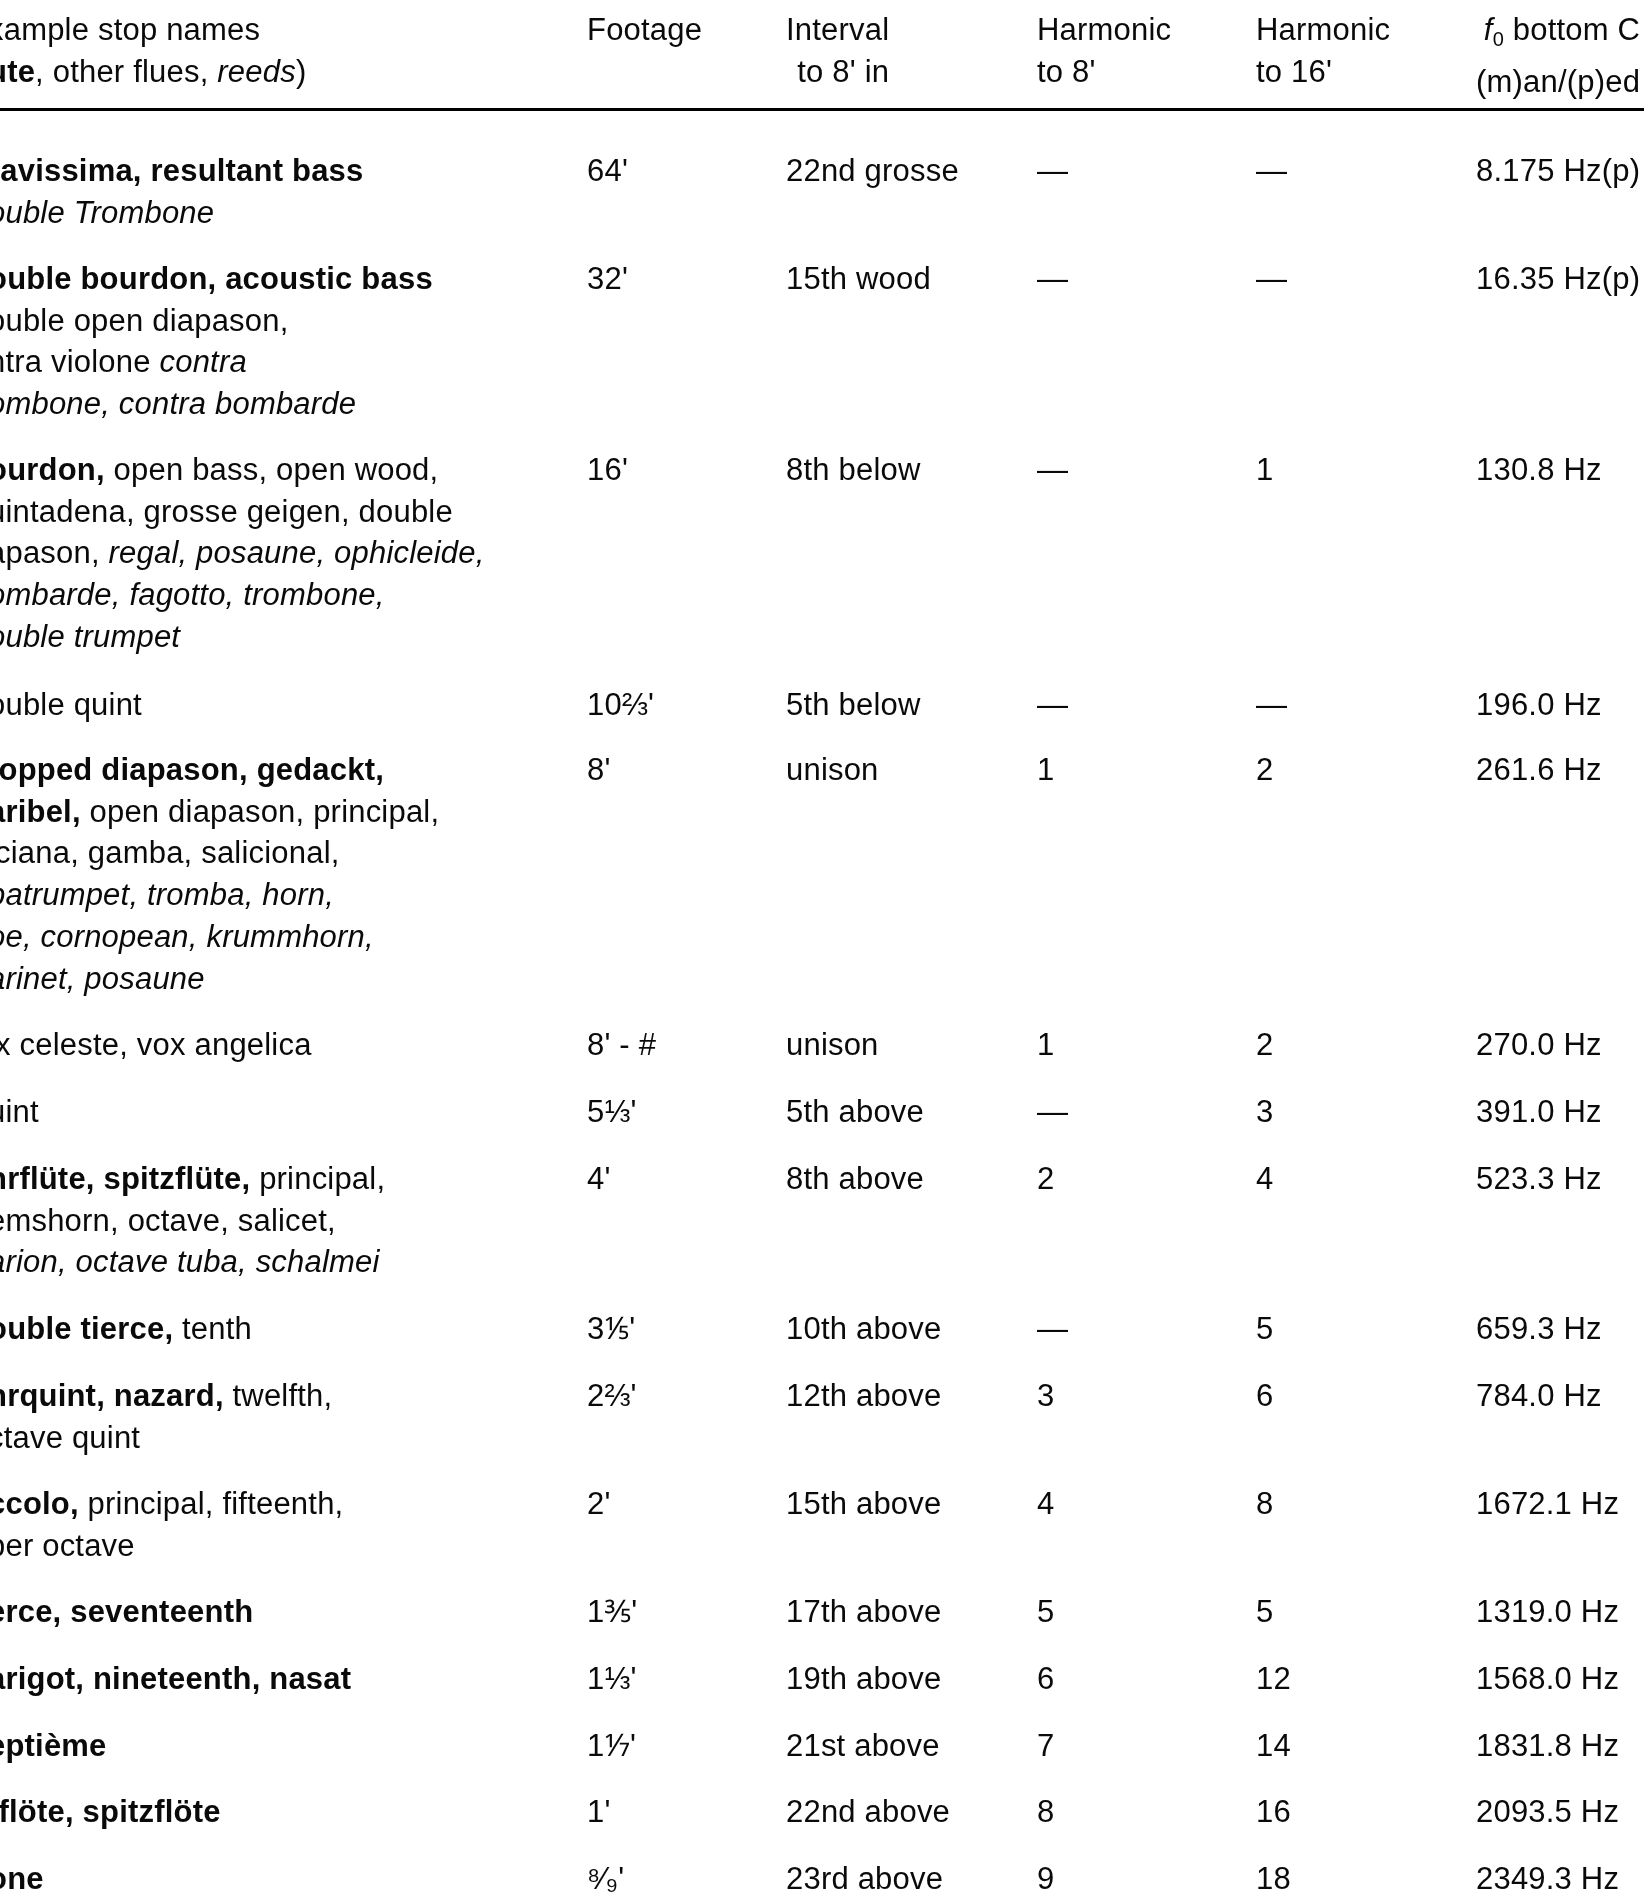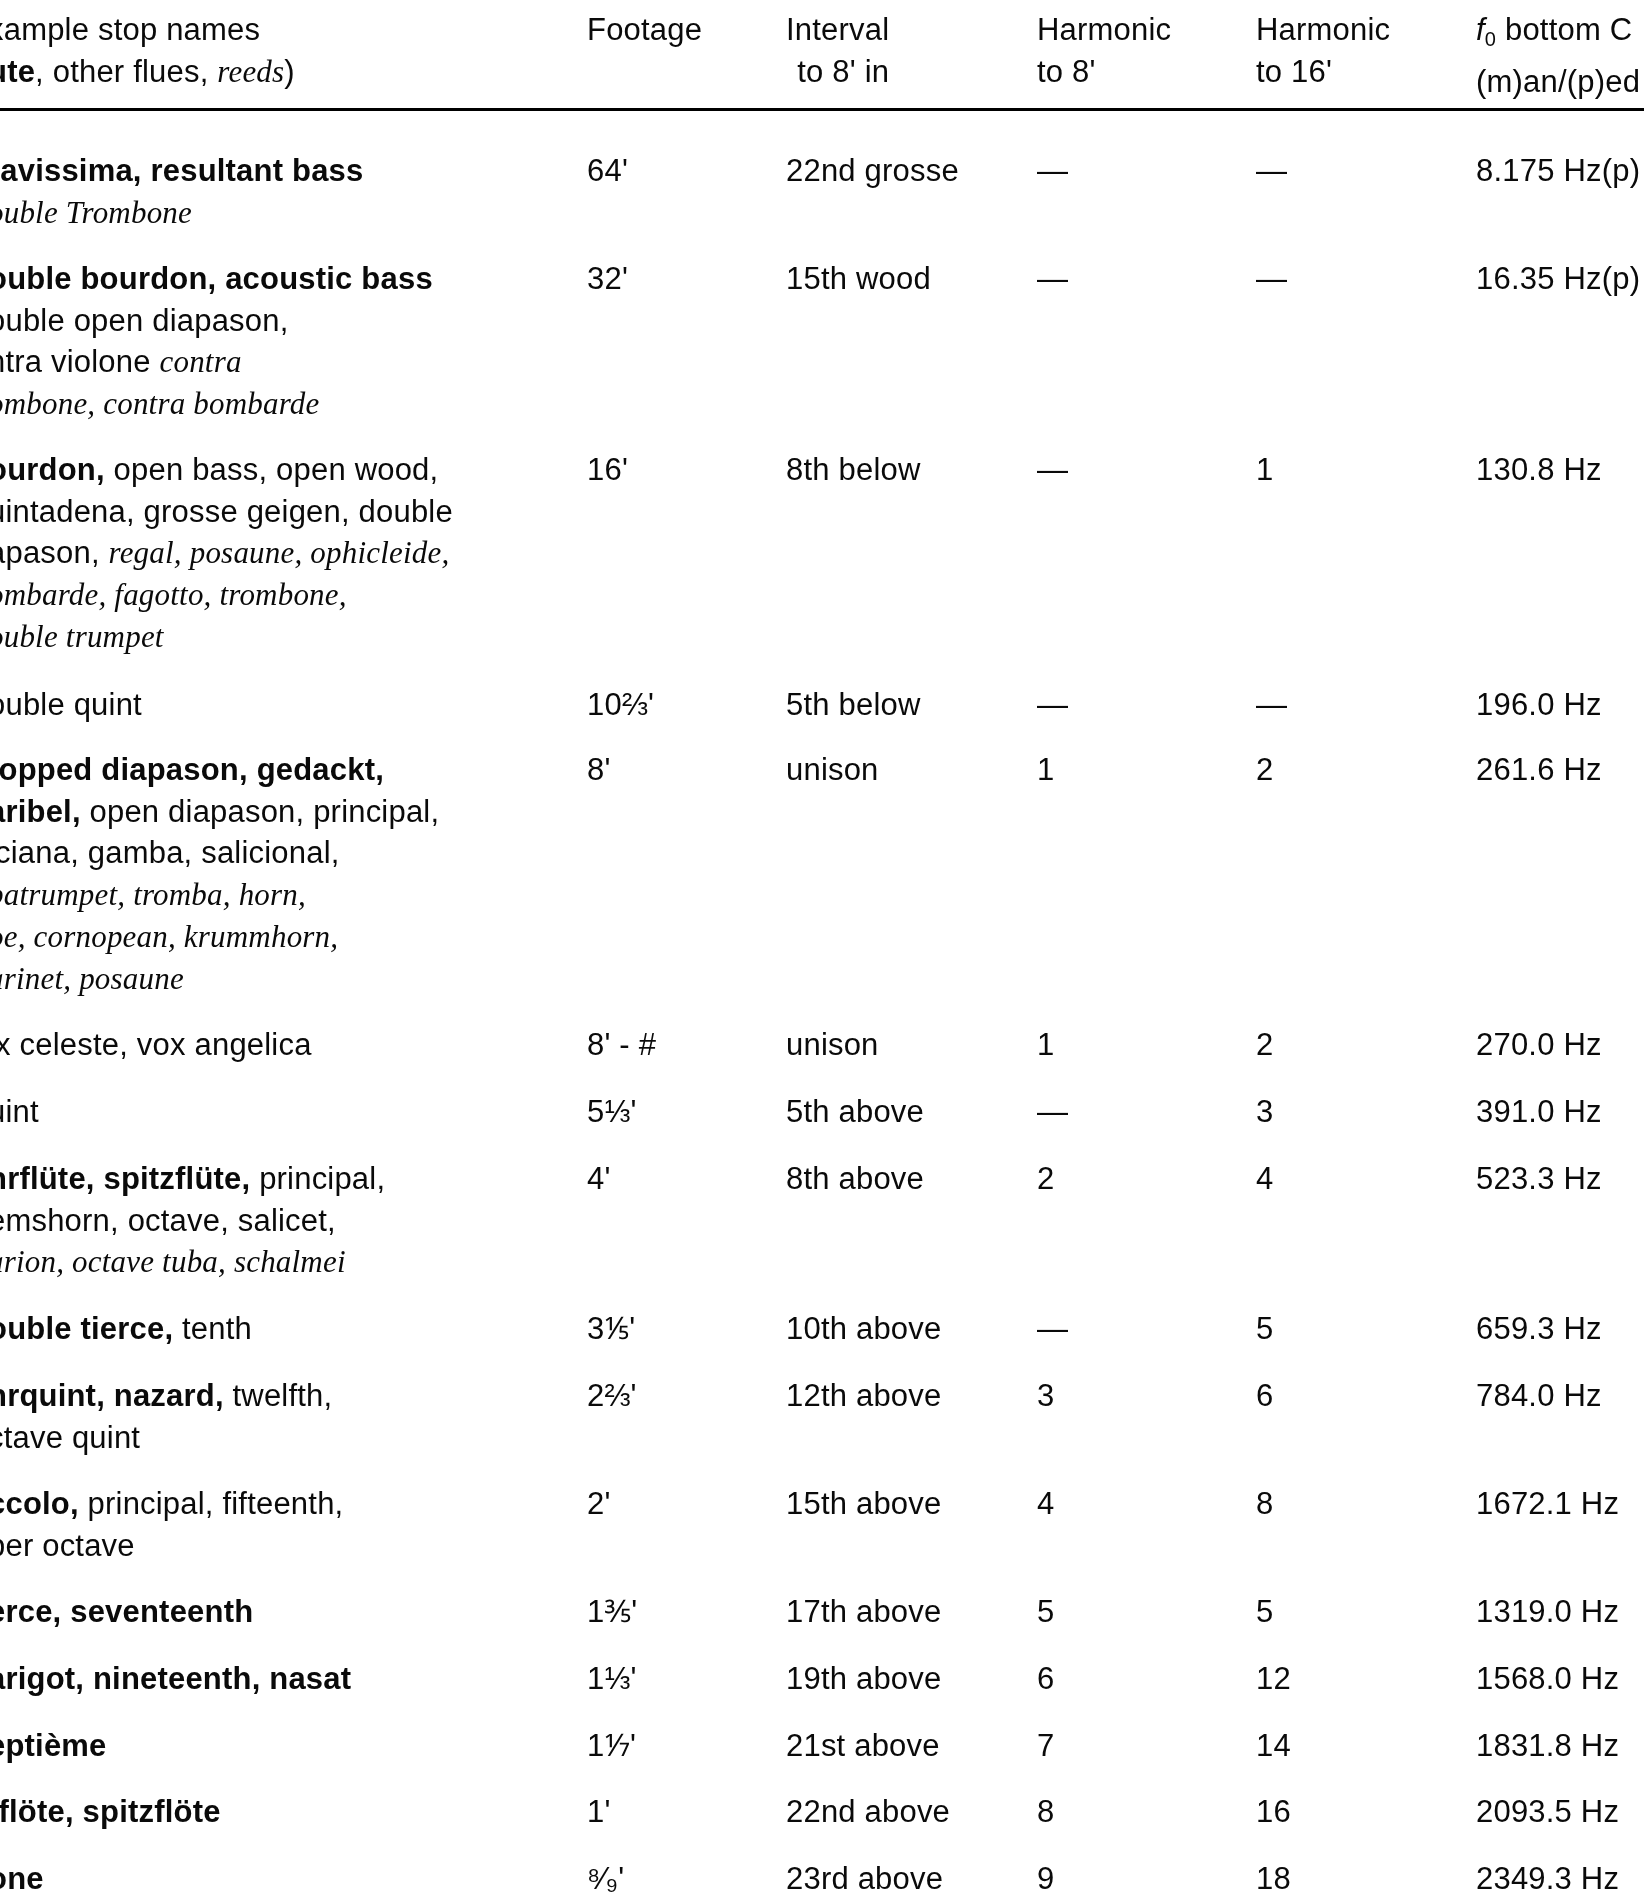--- a/index.html
+++ b/index.html
@@ -8,23 +8,23 @@
   .tbl { position:absolute; left:0; top:0; width:1644px; height:1894px; }
   .hdr { position:absolute; top:9px; font-size:31px; line-height:41.5px; white-space:nowrap; letter-spacing:0.2px; }
   .rule { position:absolute; left:0; top:108px; width:1644px; height:3px; background:#000; }
   .row { position:absolute; left:0; width:1644px; }
   .cell { position:absolute; top:0; font-size:31px; line-height:41.7px; white-space:nowrap; letter-spacing:0.2px; }
   .c0 { left:-12px; }
   .c1 { left:587px;text-align:center; }
   .c2 { left:786px;text-align:right; }
   .c3 { left:1037px; }
   .c4 { left:1256px; }
-  .c5 { left:1476px; }
+  .c5 { left:1476px;text-align:right; }
   b.bd { font-weight:bold; }
-  i.it { font-style:italic;font-family:Liberation Serif, serif; }
+  i.it { font-style:italic; }
   .sub { font-size:20px; vertical-align:-6px; font-style:normal; }
   .fi { font-style:italic; }
 </style>
 </head>
 <body>
 
 <div class="tbl">
   <div class="hdr c0">
     <div>xample stop names</div>
     <div><b class="bd">ute</b><span>, other flues, </span><i class="it">reeds</i><span>)</span></div>

